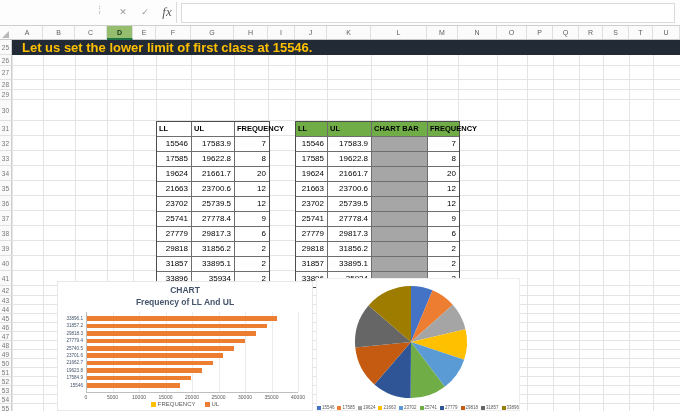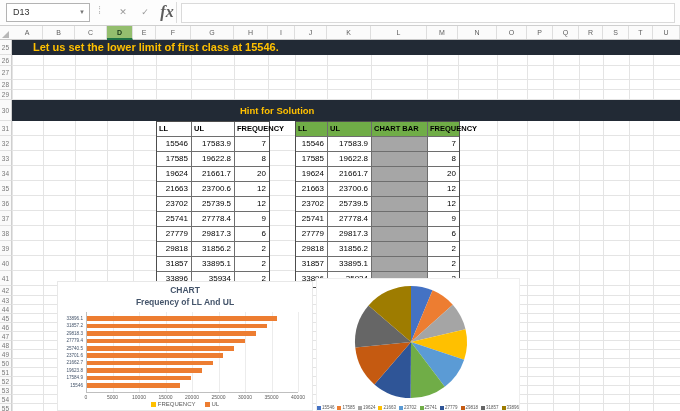--- a/index.html
+++ b/index.html
@@ -9,22 +9,22 @@
   
   #chrome { position:absolute; left:0; top:0; width:680px; height:26px;
     background:#fdfdfd; border-bottom:1px solid #cfcfcf; }
   #namebox { position:absolute; left:6px; top:3px; width:84px; height:19px;
     border:1px solid #b3b3b3; background:#fff; font-size:9px; color:#333;
     line-height:17px; padding-left:6px; }
   #namebox .caret { position:absolute; right:4px; top:0; font-size:6px; color:#777; line-height:17px; }
   #grip { position:absolute; left:98px; top:4px; color:#bdbdbd; font-size:11px; letter-spacing:-1px; }
   #fbtns { position:absolute; left:112px; top:3px; height:19px; display:flex; }
   #fbtns .fb { width:22px; text-align:center; line-height:18px; font-size:9px; color:#9a9a9a; }
-  #fbtns .fx { font-family:"Liberation Serif", serif; font-style:italic; font-weight:bold;
-    color:#5c5c5c; font-size:16px; }
+  #fbtns .fx { font-family:"Liberation Serif", serif; font-style:italic; font-weight:normal;
+    color:#5c5c5c; font-size:13px; }
   #fsep { position:absolute; left:176px; top:2px; height:21px; width:1px; background:#dcdcdc; }
   #formula-input { position:absolute; left:181px; top:3px; width:494px; height:20px;
     border:1px solid #dadada; background:#fff; font-size:9px; padding:0 4px; outline:none; }
 
   
   #colheaders { position:absolute; left:0; top:26px; width:680px; height:14px;
     background:#fbfbfb; border-bottom:1px solid #c9c9c9; }
   .colh { position:absolute; top:0; height:13px; text-align:center; font-size:7px;
     color:#5f5f5f; line-height:13px; border-right:1px solid #dedede; }
   .colh.sel { background:#94be6e; color:#173517; font-weight:bold;
@@ -35,21 +35,21 @@
   
   #sheet { position:absolute; left:0; top:40px; width:680px; height:371px; background:#fff; }
   .hline { position:absolute; left:12px; right:0; height:1px; background:#e4e4e4; }
   .vline { position:absolute; top:0; bottom:0; width:1px; background:#e4e4e4; }
   .rownum { position:absolute; left:0; width:12px; background:#fafafa; font-size:6.5px;
     color:#777; text-align:right; padding-right:2px; border-bottom:1px solid #e0e0e0;
     border-right:1px solid #cfcfcf; }
 
   .band { position:absolute; left:12px; right:0; background:#222a35; color:#ffc000;
     font-weight:bold; z-index:3; }
-  #band-limit { top:0; height:15px; font-size:11px; line-height:15px; padding-left:21px; }
+  #band-limit { top:0; height:15px; font-size:13px; line-height:15px; padding-left:10px; }
   #band-hint { top:60px; height:21px; }
   #band-hint span { position:absolute; left:228px; font-size:9.5px; line-height:21px; }
   #classes-note { position:absolute; left:14px; top:26px; height:14px; line-height:14px;
     font-size:8px; font-weight:600; color:#000; z-index:3; white-space:nowrap; }
 
   
   .xtable { position:absolute; top:81px; z-index:4; border:1px solid #4d4d4d; }
   #table-left  { left:156px; }
   #table-right { left:295px; }
   .trow { display:flex; }
@@ -85,24 +85,20 @@
     background:#fff; border:1px solid #eeeeee; z-index:5; overflow:hidden; }
   #pie-legend { position:absolute; left:0; top:126px; width:100%; display:flex;
     justify-content:center; gap:3px; white-space:nowrap; }
   .plg { display:flex; align-items:center; gap:1px; font-size:4.5px; color:#595959; }
   .plg .lg-sw { width:4px; height:4px; }
 </style>
 </head>
 <body>
 
 <div id="chrome">
-  <div id="namebox">
-    <span>D13</span>
-    <span class="caret">▼</span>
-  </div>
   <div id="grip">⁞</div>
   <div id="fbtns">
     <div class="fb">✕</div>
     <div class="fb">✓</div>
     <div class="fb fx">fx</div>
   </div>
   <div id="fsep"></div>
   <input id="formula-input" value="" style="">
 </div>
 
@@ -129,23 +125,20 @@
     <div class="colh" style="left: 629px; width: 24px;">T</div>
     <div class="colh" style="left: 653px; width: 27px;">U</div>
   </div>
 <div id="selectall"></div>
 
 <div id="sheet">
 
   <div id="band-limit" class="band">Let us set the lower limit of first class at 15546.</div>
 
 
-  <div id="band-hint" class="band">
-    <span>Hint for Solution</span>
-  </div>
 
   <div id="table-left" class="xtable">
       <div class="trow">
         <div class="tcell hdr" style="width: 35px;">LL</div>
         <div class="tcell hdr" style="width: 43px;">UL</div>
         <div class="tcell hdr" style="width: 34px;">FREQUENCY</div>
       </div>
       <div class="trow">
         <div class="tcell" style="width: 35px;">15546</div>
         <div class="tcell" style="width: 43px;">17583.9</div>

